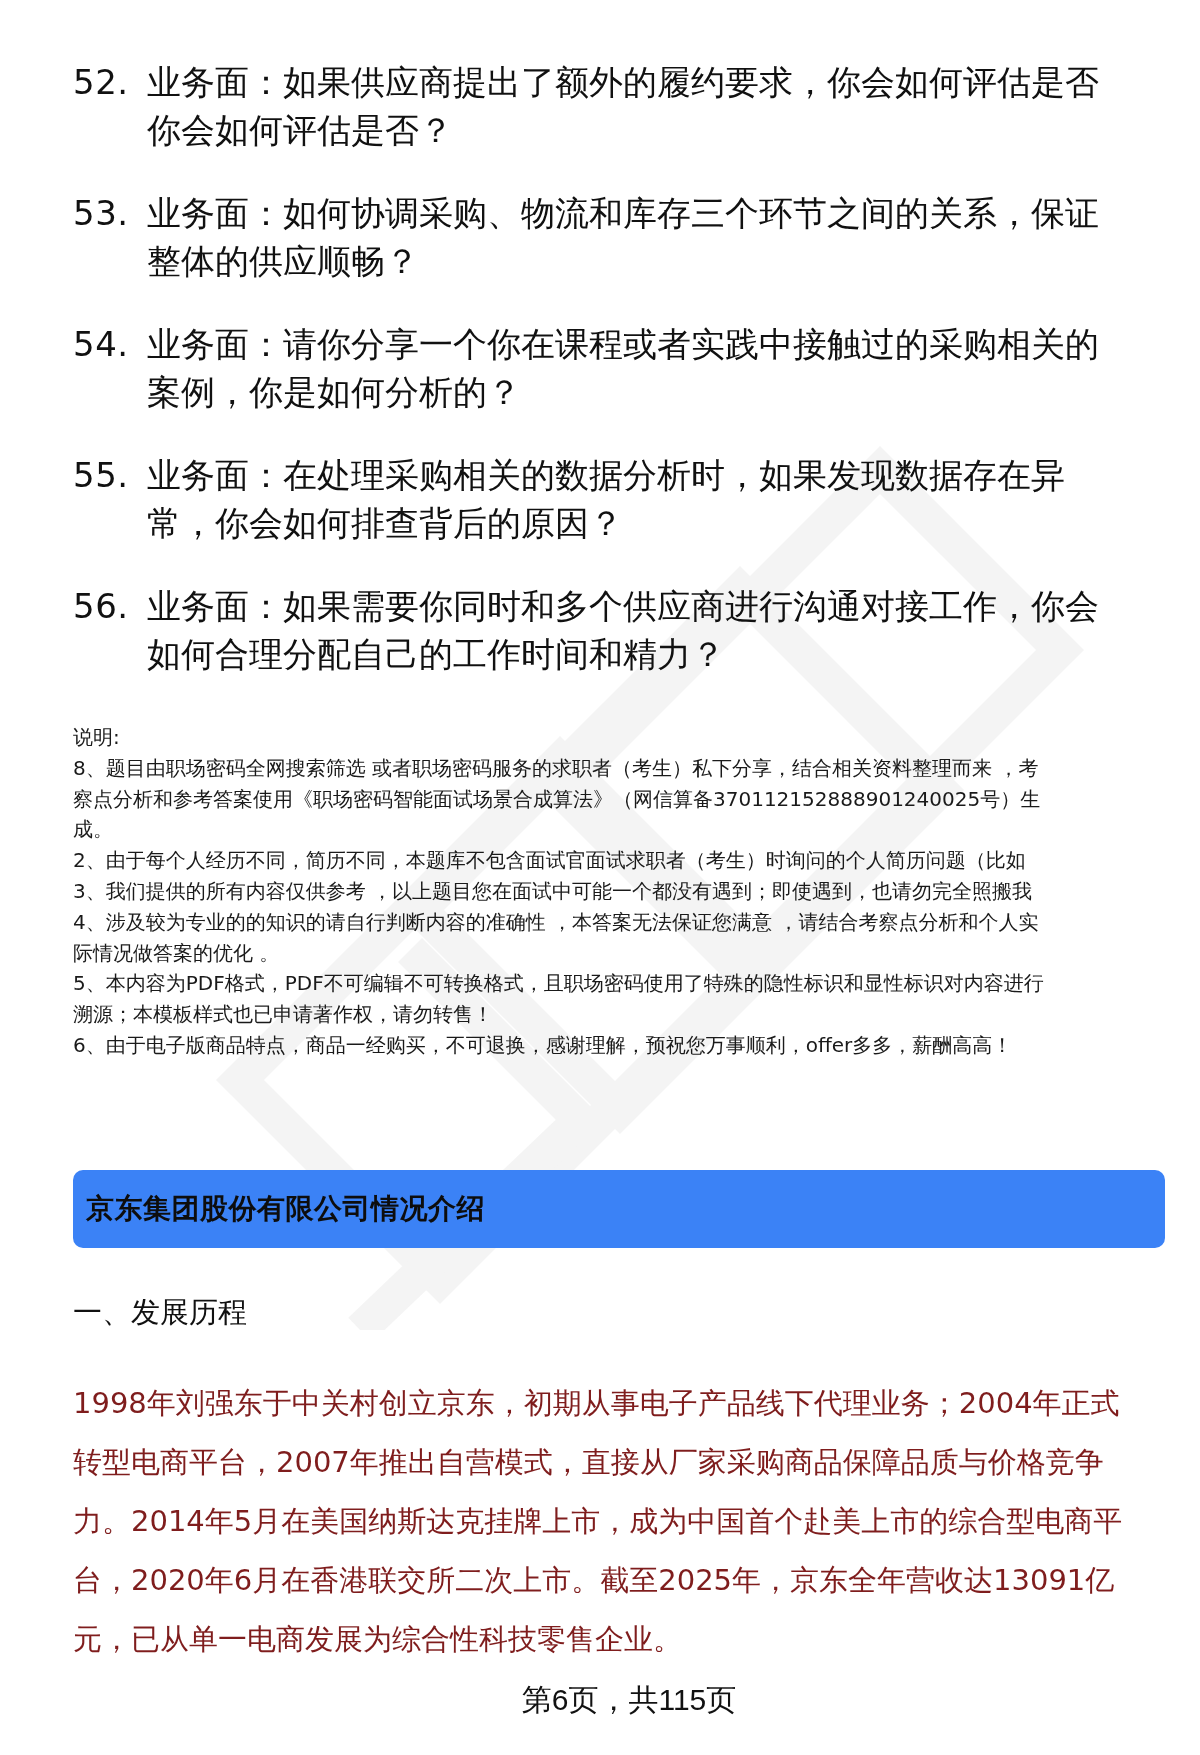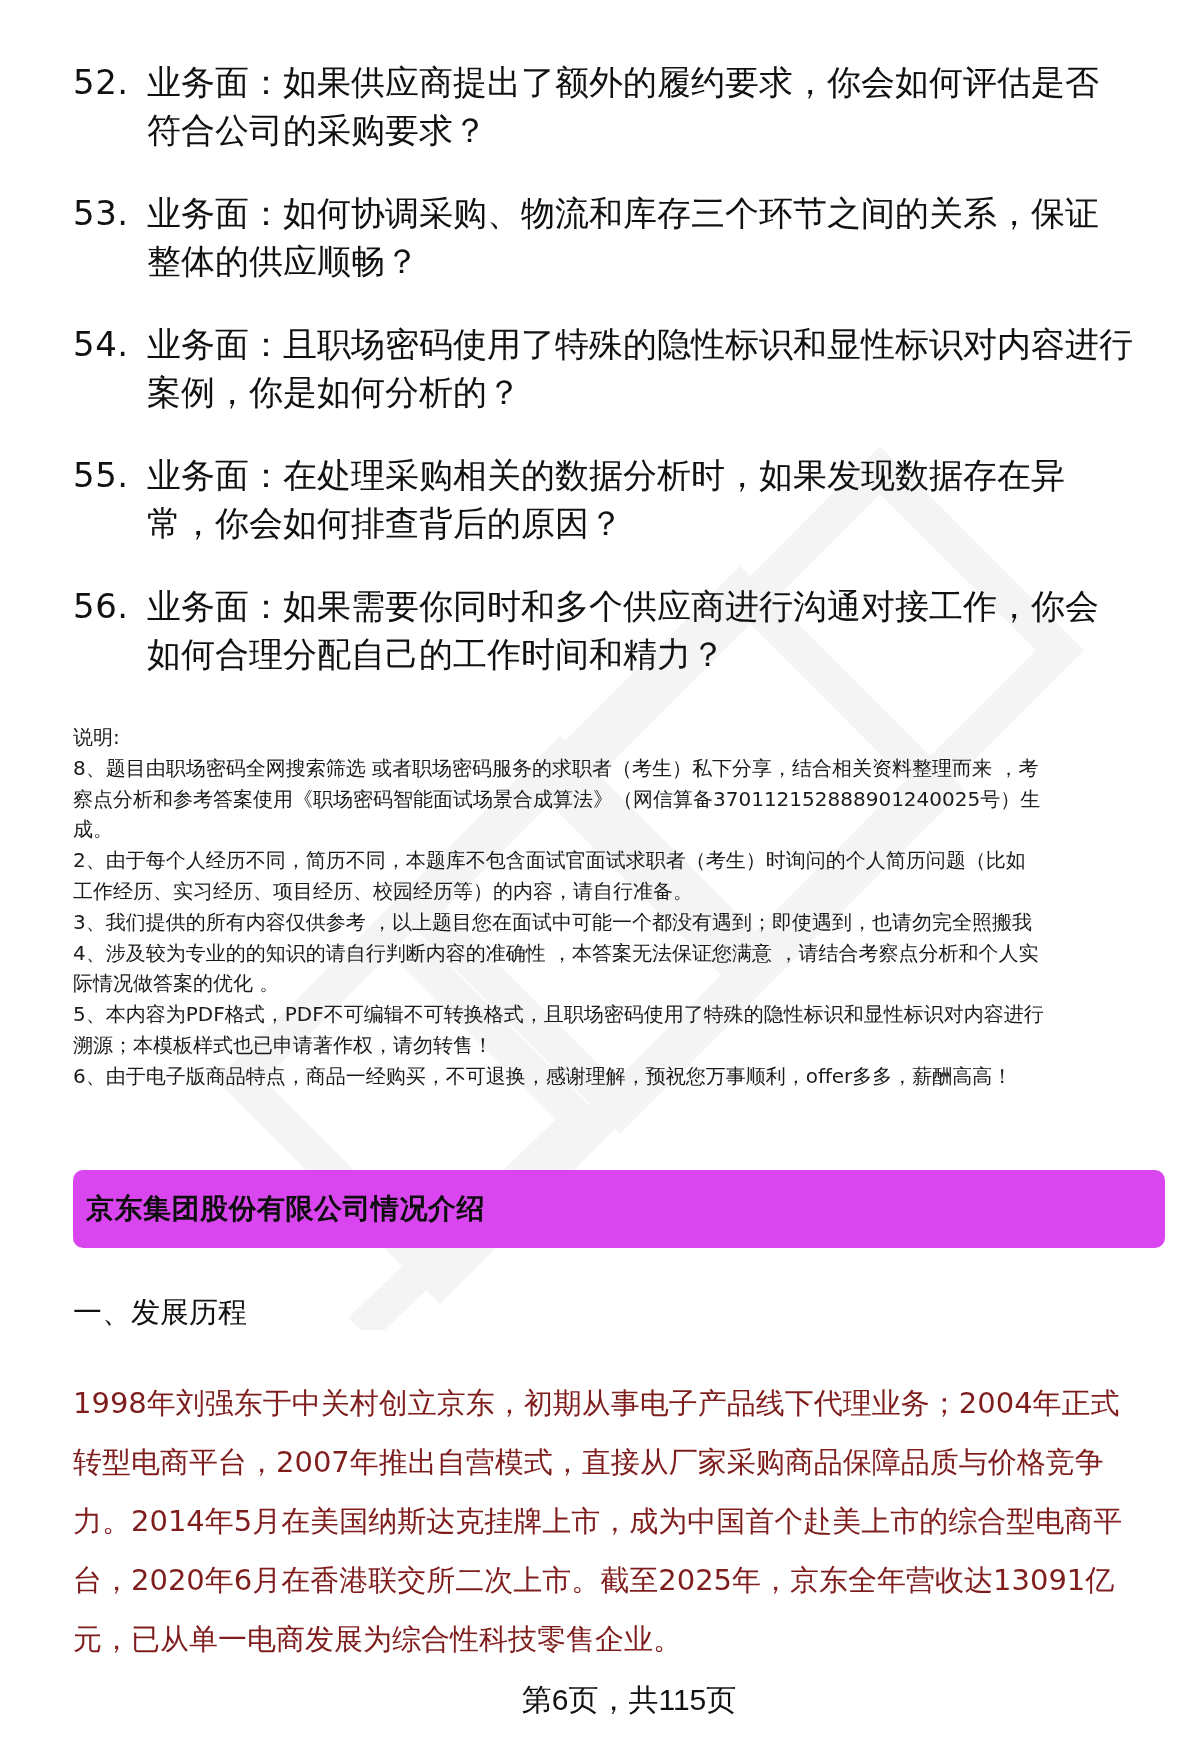--- a/index.html
+++ b/index.html
@@ -62,21 +62,21 @@
       color: #1a1a1a;
       white-space: nowrap;
     }
     .note-line { display: block; }
     .banner {
       position: absolute;
       left: 73px;
       top: 1170px;
       width: 1092px;
       height: 78px;
-      background: #d946ef;
+      background: #3b82f6;
       border-radius: 10px;
     }
     .banner-title {
       position: absolute;
       left: 13px;
       top: 0;
       line-height: 78px;
       font-size: 28px;
       font-weight: bold;
       color: #0d0d0d;
@@ -123,34 +123,34 @@
     <path d="M 380 330 L 580 530 L 260 850 L 60 650 Z"></path>
     <path d="M 230 520 L 400 690 L 180 900"></path>
   </g>
 </svg>
 
 <section class="questions">
   <div class="question">
     <span class="q-num">52.</span>
     <div class="q-lines">
       <span class="q-line">业务面：如果供应商提出了额外的履约要求，你会如何评估是否</span>
-      <span class="q-line">符合公司的采购要求？</span>
+      <span class="q-line">你会如何评估是否？</span>
     </div>
   </div>
   <div class="question">
     <span class="q-num">53.</span>
     <div class="q-lines">
       <span class="q-line">业务面：如何协调采购、物流和库存三个环节之间的关系，保证</span>
       <span class="q-line">整体的供应顺畅？</span>
     </div>
   </div>
   <div class="question">
     <span class="q-num">54.</span>
     <div class="q-lines">
-      <span class="q-line">业务面：且职场密码使用了特殊的隐性标识和显性标识对内容进行</span>
+      <span class="q-line">业务面：请你分享一个你在课程或者实践中接触过的采购相关的</span>
       <span class="q-line">案例，你是如何分析的？</span>
     </div>
   </div>
   <div class="question">
     <span class="q-num">55.</span>
     <div class="q-lines">
       <span class="q-line">业务面：在处理采购相关的数据分析时，如果发现数据存在异</span>
       <span class="q-line">常，你会如何排查背后的原因？</span>
     </div>
   </div>
@@ -162,21 +162,20 @@
     </div>
   </div>
 </section>
 
 <section class="notes">
   <span class="note-line">说明:</span>
   <span class="note-line">8、题目由职场密码全网搜索筛选 或者职场密码服务的求职者（考生）私下分享，结合相关资料整理而来 ，考</span>
   <span class="note-line">察点分析和参考答案使用《职场密码智能面试场景合成算法》（网信算备370112152888901240025号）生</span>
   <span class="note-line">成。</span>
   <span class="note-line">2、由于每个人经历不同，简历不同，本题库不包含面试官面试求职者（考生）时询问的个人简历问题（比如</span>
-  <span class="note-line">工作经历、实习经历、项目经历、校园经历等）的内容，请自行准备。</span>
   <span class="note-line">3、我们提供的所有内容仅供参考 ，以上题目您在面试中可能一个都没有遇到；即使遇到，也请勿完全照搬我</span>
   <span class="note-line">4、涉及较为专业的的知识的请自行判断内容的准确性 ，本答案无法保证您满意 ，请结合考察点分析和个人实</span>
   <span class="note-line">际情况做答案的优化 。</span>
   <span class="note-line">5、本内容为PDF格式，PDF不可编辑不可转换格式，且职场密码使用了特殊的隐性标识和显性标识对内容进行</span>
   <span class="note-line">溯源；本模板样式也已申请著作权，请勿转售！</span>
   <span class="note-line">6、由于电子版商品特点，商品一经购买，不可退换，感谢理解，预祝您万事顺利，offer多多，薪酬高高！</span>
 </section>
 
 <div class="banner">
   <span class="banner-title">京东集团股份有限公司情况介绍</span>

